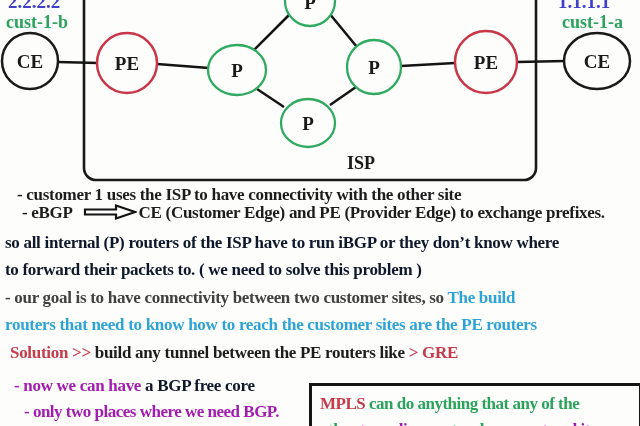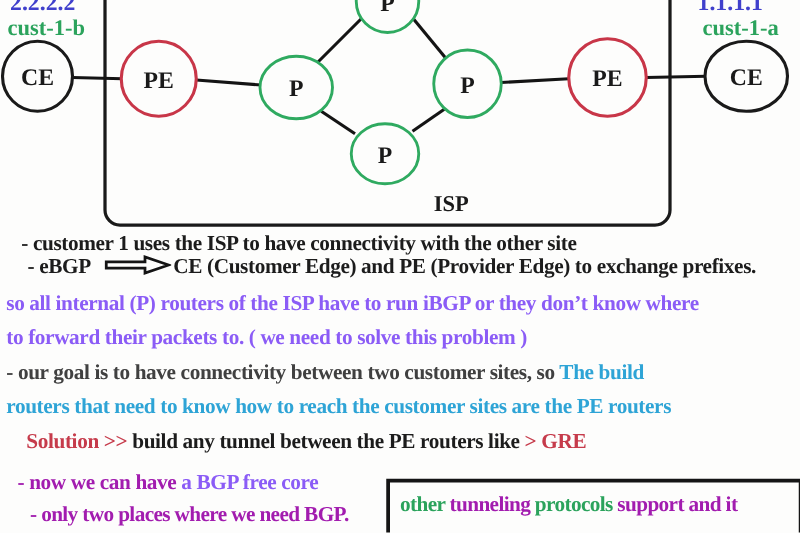--- a/index.html
+++ b/index.html
@@ -7,33 +7,33 @@
     width:640px;height:426px;overflow:hidden;background:#fdfdfc;
     font-family:"Liberation Serif",serif;position:relative;
   }
   svg text{font-family:"Liberation Serif",serif;font-weight:bold;}
   .diagram{position:absolute;left:0;top:0;}
   .note{
     position:absolute;white-space:nowrap;
     font-weight:bold;font-size:17px;line-height:1;letter-spacing:-0.3px;
     color:#1c1c1c;
   }
-  .green{color:#8b5cf6}
+  .green{color:#0f172a}
   .navy{color:#404040}
   .cyan{color:#2ea4d6}
   .red{color:#c63b4b}
   .darkred{color:#a21caf}
   .n1{left:5px;top:186px;margin-left:12px;}
   .n2{left:22px;top:203px;}
   .n2 .arrowicon{vertical-align:-3px;margin:0 2px 0 10px;}
   .n3{left:5px;top:234px;}
   .n4{left:5px;top:261px;font-family:Liberation Serif, serif;}
   .n5{left:5px;top:289px;}
   .n6{left:5px;top:316px;}
-  .n7{left:21px;top:344px;}
+  .n7{left:10px;top:344px;}
   .n8{left:14px;top:377px;}
   .n9{left:24px;top:403px;letter-spacing:-0.5px;}
   .mplsbox{
     position:absolute;left:309px;top:383px;width:311px;height:70px;
     border:3px solid #151515;background:#fdfdfc;
     padding:5px 8px 0 8px;
   }
   .mplsbox .mline{
     white-space:nowrap;font-weight:bold;font-size:17px;line-height:26px;
     letter-spacing:-0.5px;color:#2ba35c;
@@ -103,15 +103,18 @@
 </div>
 
 <div class="note n8">
   <span class="darkred">- now we can have </span><span class="green">a BGP free core</span>
 </div>
 
 <div class="note n9 darkred">- only two places where we need BGP.</div>
 
 <div class="mplsbox">
   <div class="mline">
+    <span class="red">MPLS</span><span> can do anything that any of the</span>
+  </div>
+  <div class="mline">
     <span>other </span><span class="darkred">tunneling </span><span>protocols </span><span class="darkred">support and it</span>
   </div>
 </div>
 
 </body></html>

